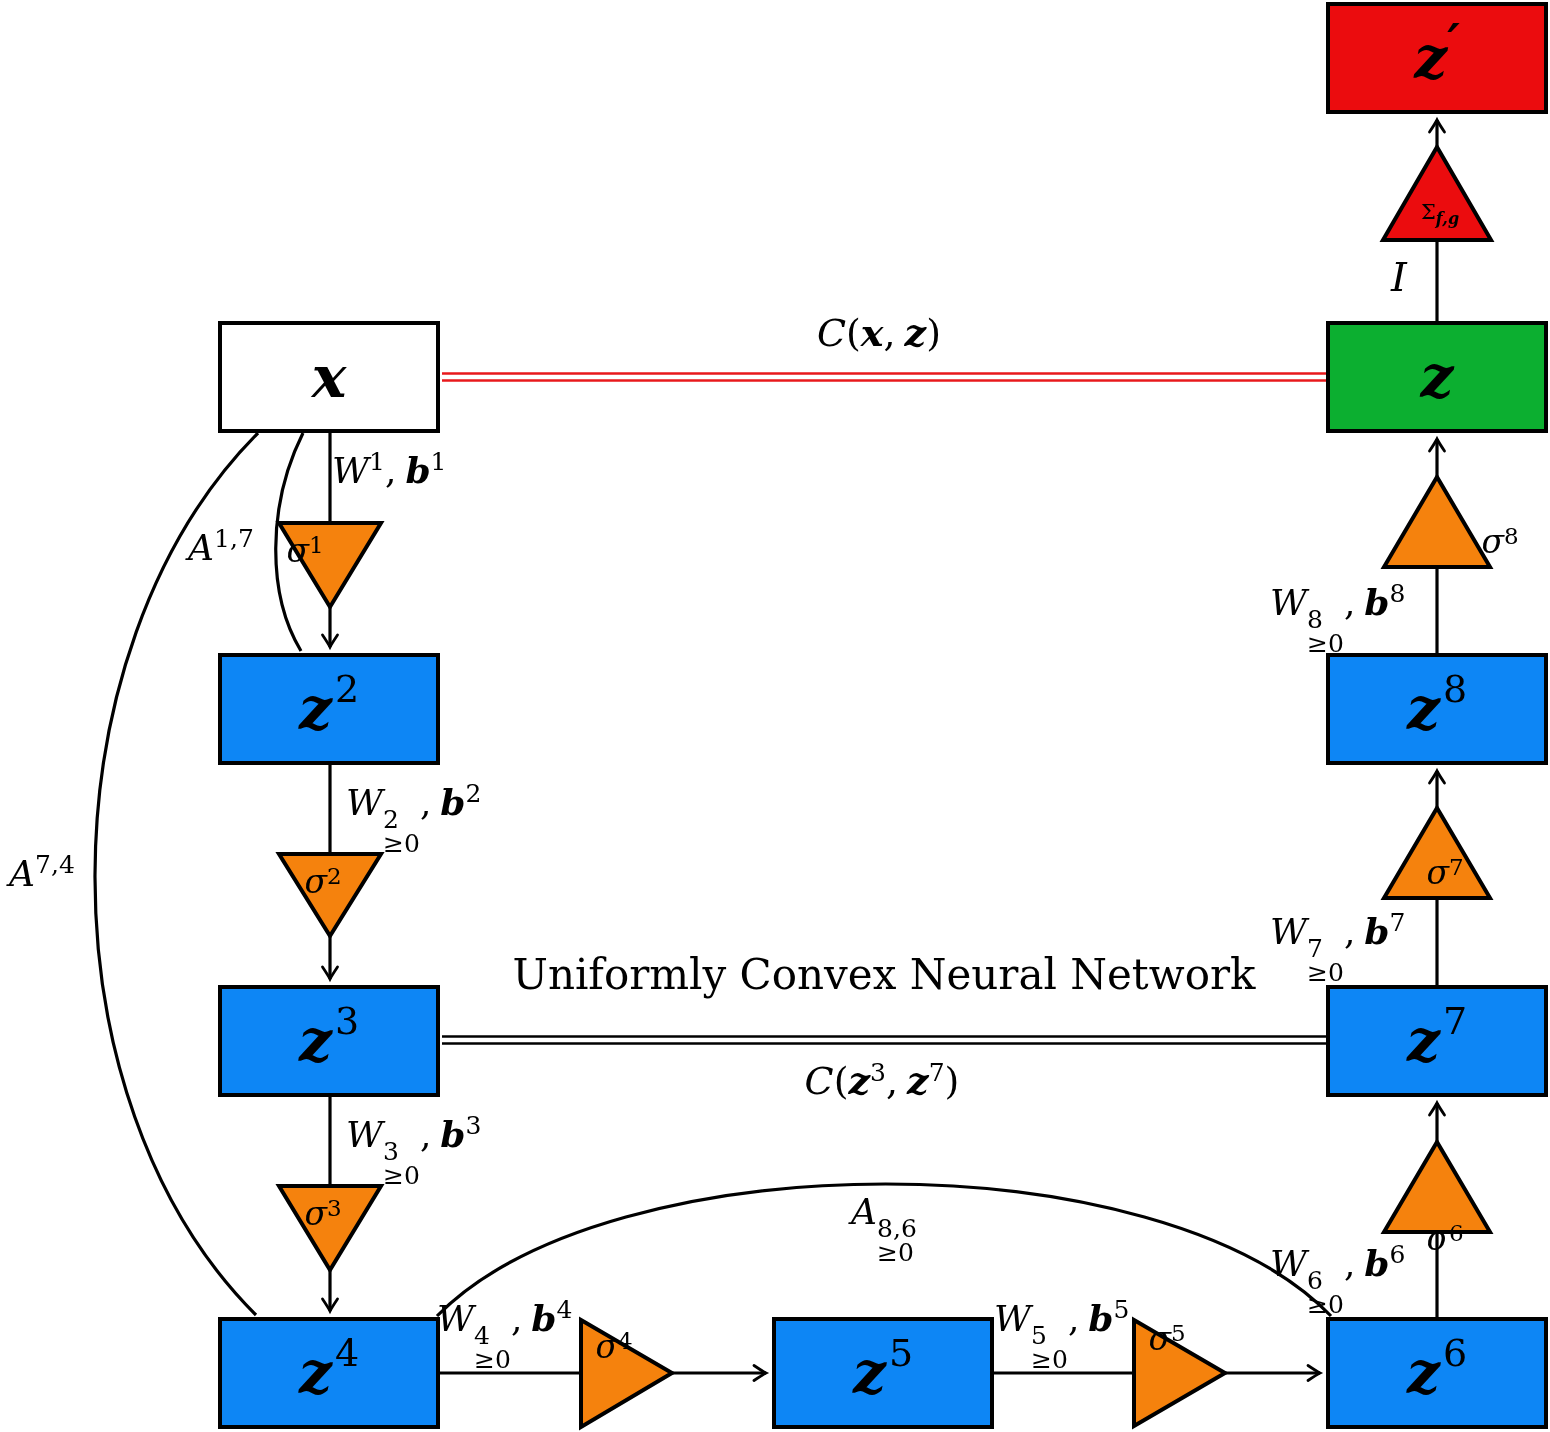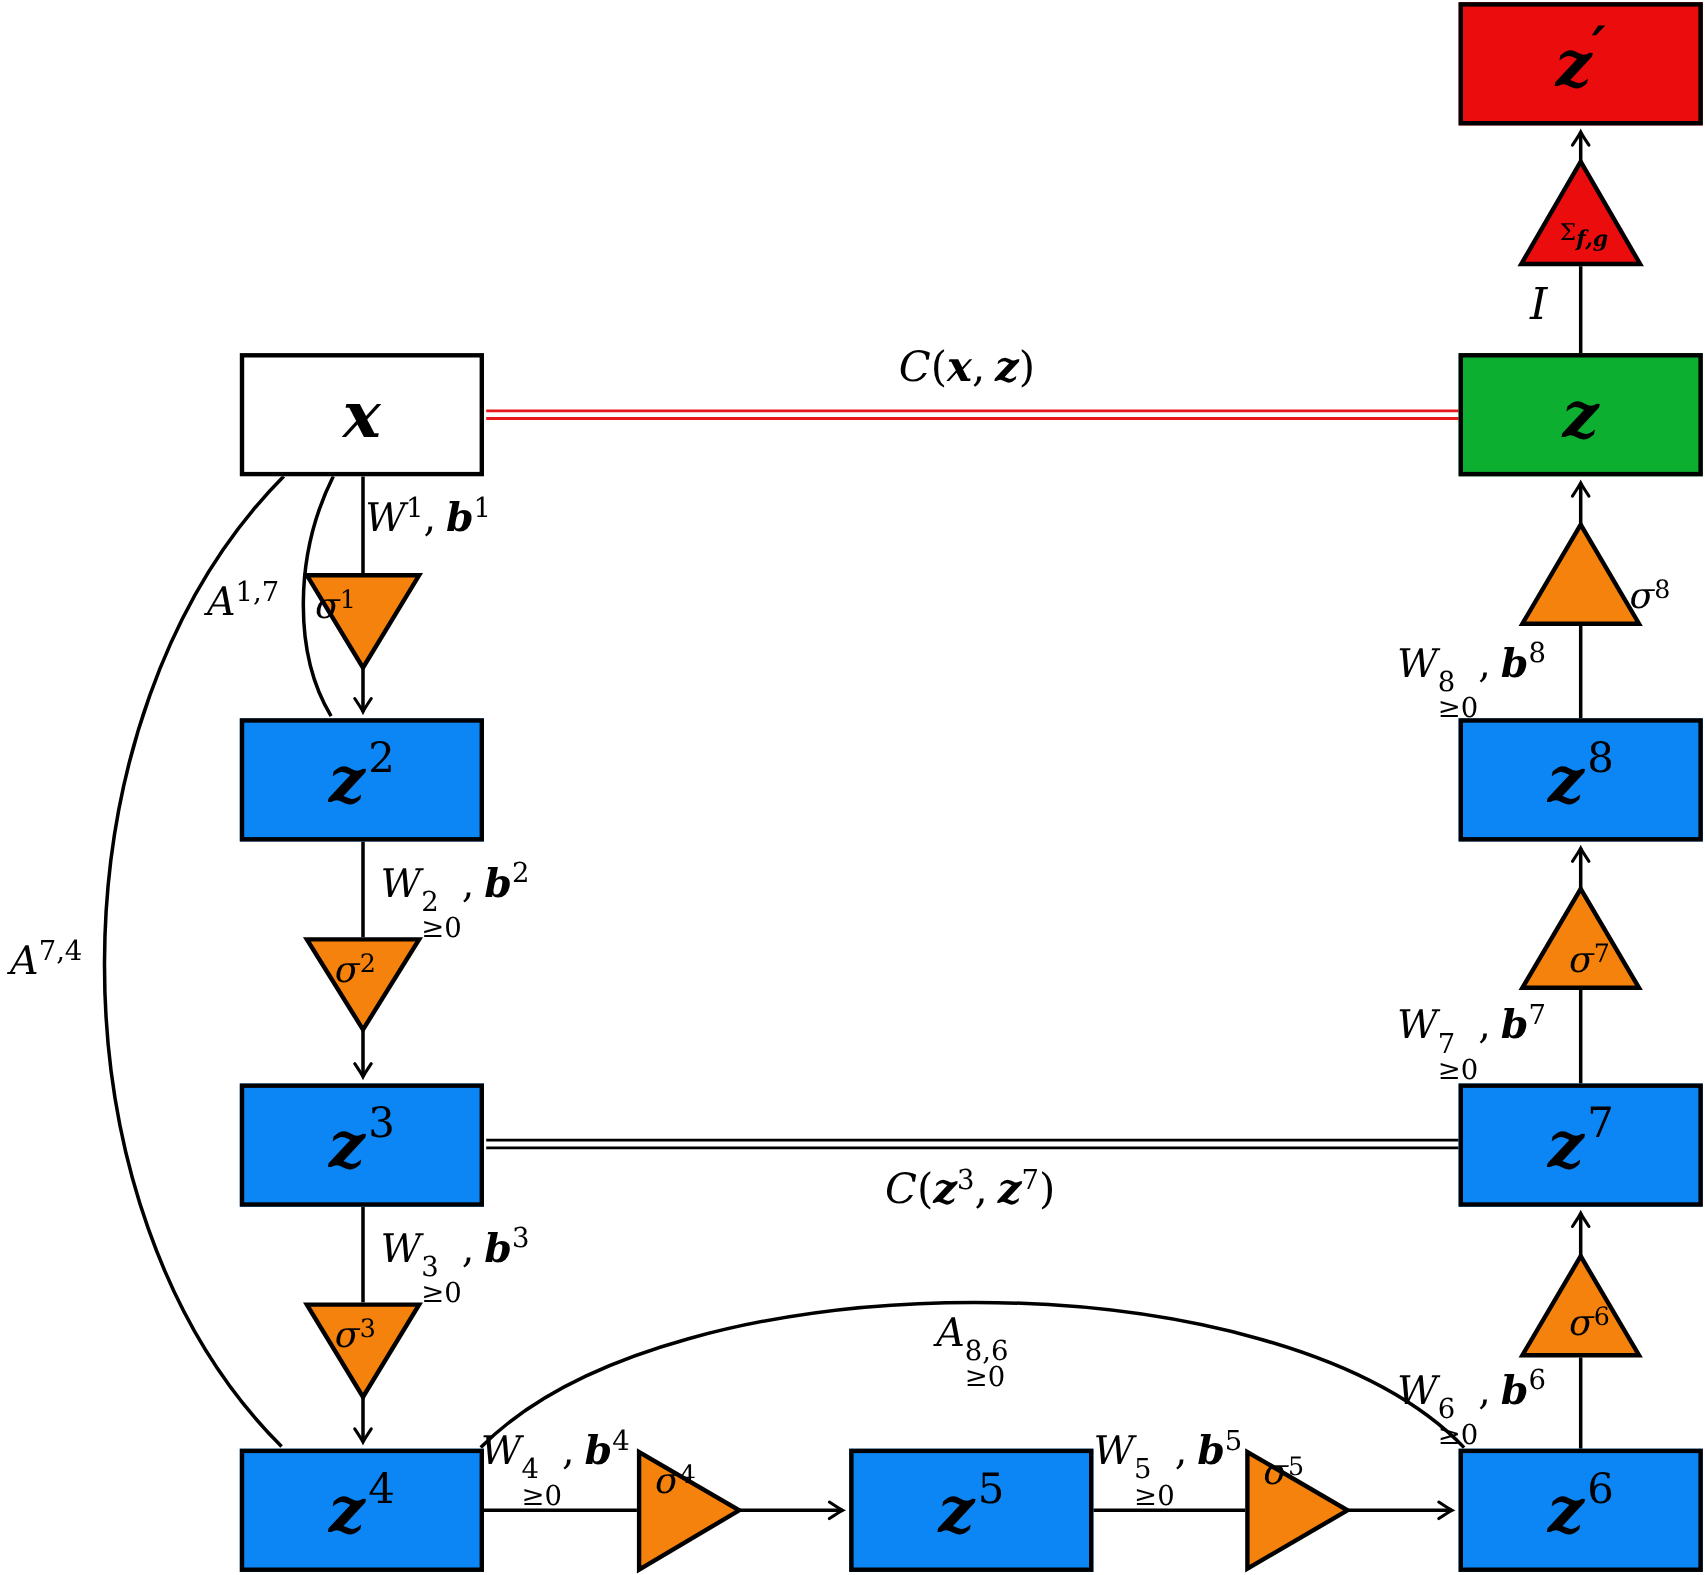--- a/index.html
+++ b/index.html
@@ -24,21 +24,21 @@
   .bit{font-style:italic;font-weight:bold}
   .sup{font-size:25px;vertical-align:13px;font-style:normal}
   .supsub{display:inline-flex;flex-direction:column;align-items:flex-start;
           font-size:25px;line-height:.95;vertical-align:-13px;font-style:normal}
   .comma{margin-right:9px}
 
   .siglabel{position:absolute;white-space:nowrap;font-size:33px;font-style:italic;
             transform:translate(-50%,-50%);line-height:1}
   .siglabel .sup{font-size:23px;vertical-align:9px;font-style:normal}
   .sumlabel{position:absolute;white-space:nowrap;font-size:21px;transform:translate(-50%,-50%);line-height:1}
-  .sumlabel .fsub{font-size:20px;font-style:italic;font-weight:bold;vertical-align:-5px}
+  .sumlabel .fsub{font-size:16px;font-style:italic;font-weight:bold;vertical-align:-5px}
 
   .title{position:absolute;font-size:42px;white-space:nowrap}
   .clabel{position:absolute;font-size:38px;white-space:nowrap;line-height:1}
   .ilabel{position:absolute;font-size:40px;font-style:italic;line-height:1}
 </style>
 </head>
 <body>
 
 <div id="canvas">
 
@@ -128,21 +128,21 @@
   <div class="box redbox" style="left:1326px;top:2px">
     <span class="lbl">z</span>
       <span class="prime">′</span>
   </div>
 
   <div class="siglabel" style="left:305px;top:550px"><span class="it">σ</span><span class="sup">1</span></div>
   <div class="siglabel" style="left:323px;top:881px"><span class="it">σ</span><span class="sup">2</span></div>
   <div class="siglabel" style="left:323px;top:1213px"><span class="it">σ</span><span class="sup">3</span></div>
   <div class="siglabel" style="left:614px;top:1346px"><span class="it">σ</span><span class="sup">4</span></div>
   <div class="siglabel" style="left:1167px;top:1338px"><span class="it">σ</span><span class="sup">5</span></div>
-  <div class="siglabel" style="left:1445px;top:1202px"><span class="it">σ</span><span class="sup">6</span></div>
+  <div class="siglabel" style="left:1445px;top:1238px"><span class="it">σ</span><span class="sup">6</span></div>
   <div class="siglabel" style="left:1445px;top:872px"><span class="it">σ</span><span class="sup">7</span></div>
   <div class="siglabel" style="left:1500px;top:541px"><span class="it">σ</span><span class="sup">8</span></div>
   <div class="sumlabel" style="left:1440px;top:214px"><span>Σ</span><span class="fsub">f,g</span></div>
 
   <div class="mlabel" style="left:332px;top:449px">
     <span class="it">W</span><span class="sup">1</span><span class="comma">,</span><span class="bit">b</span><span class="sup">1</span>
   </div>
   <div class="mlabel" style="left:346px;top:781px">
     <span class="it">W</span><span class="supsub">
         <span>2</span>
@@ -201,14 +201,15 @@
 
   <div class="clabel ctrx" style="left:879px;top:314px">
     <span class="it">C</span><span>(</span><span class="bit">x</span><span class="comma">,</span><span class="bit">z</span><span>)</span>
   </div>
   <div class="clabel ctrx" style="left:882px;top:1060px">
     <span class="it">C</span><span>(</span><span class="bit">z</span><span class="sup">3</span><span class="comma">,</span><span class="bit">z</span><span class="sup">7</span><span>)</span>
   </div>
 
   <div class="ilabel" style="left:1391px;top:257px">I</div>
 
+  <div class="title ctrx" style="left:884px;top:950px">Uniformly Convex Neural Network</div>
 
 </div>
 
 </body></html>

